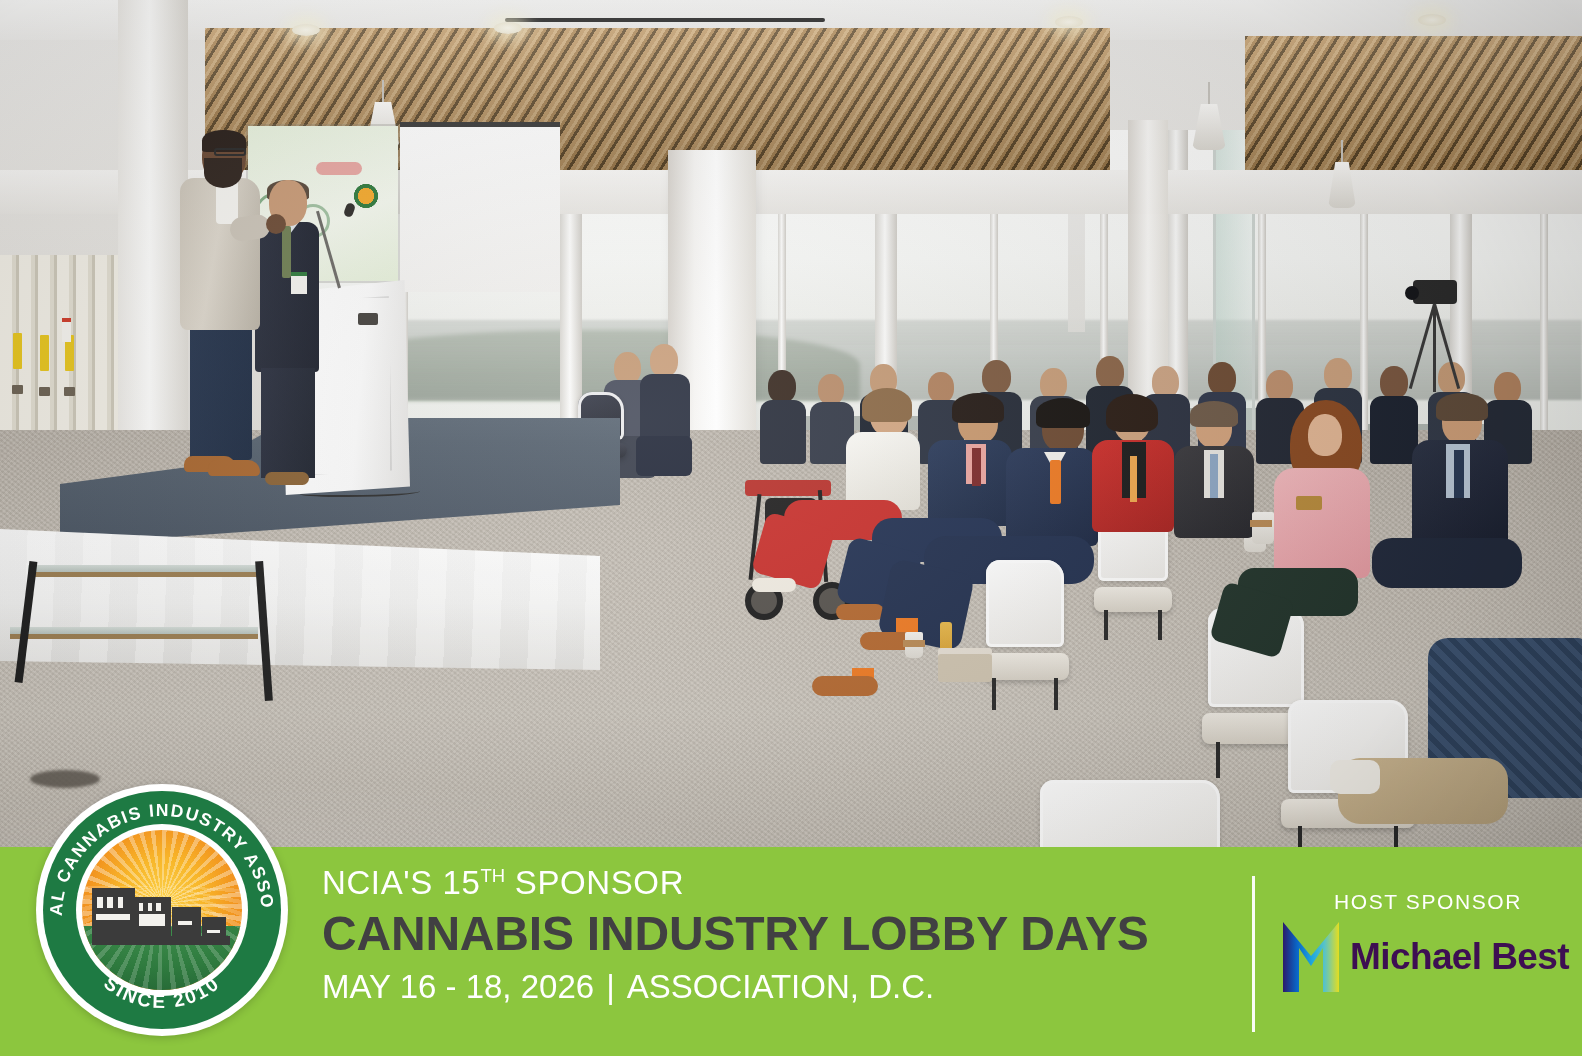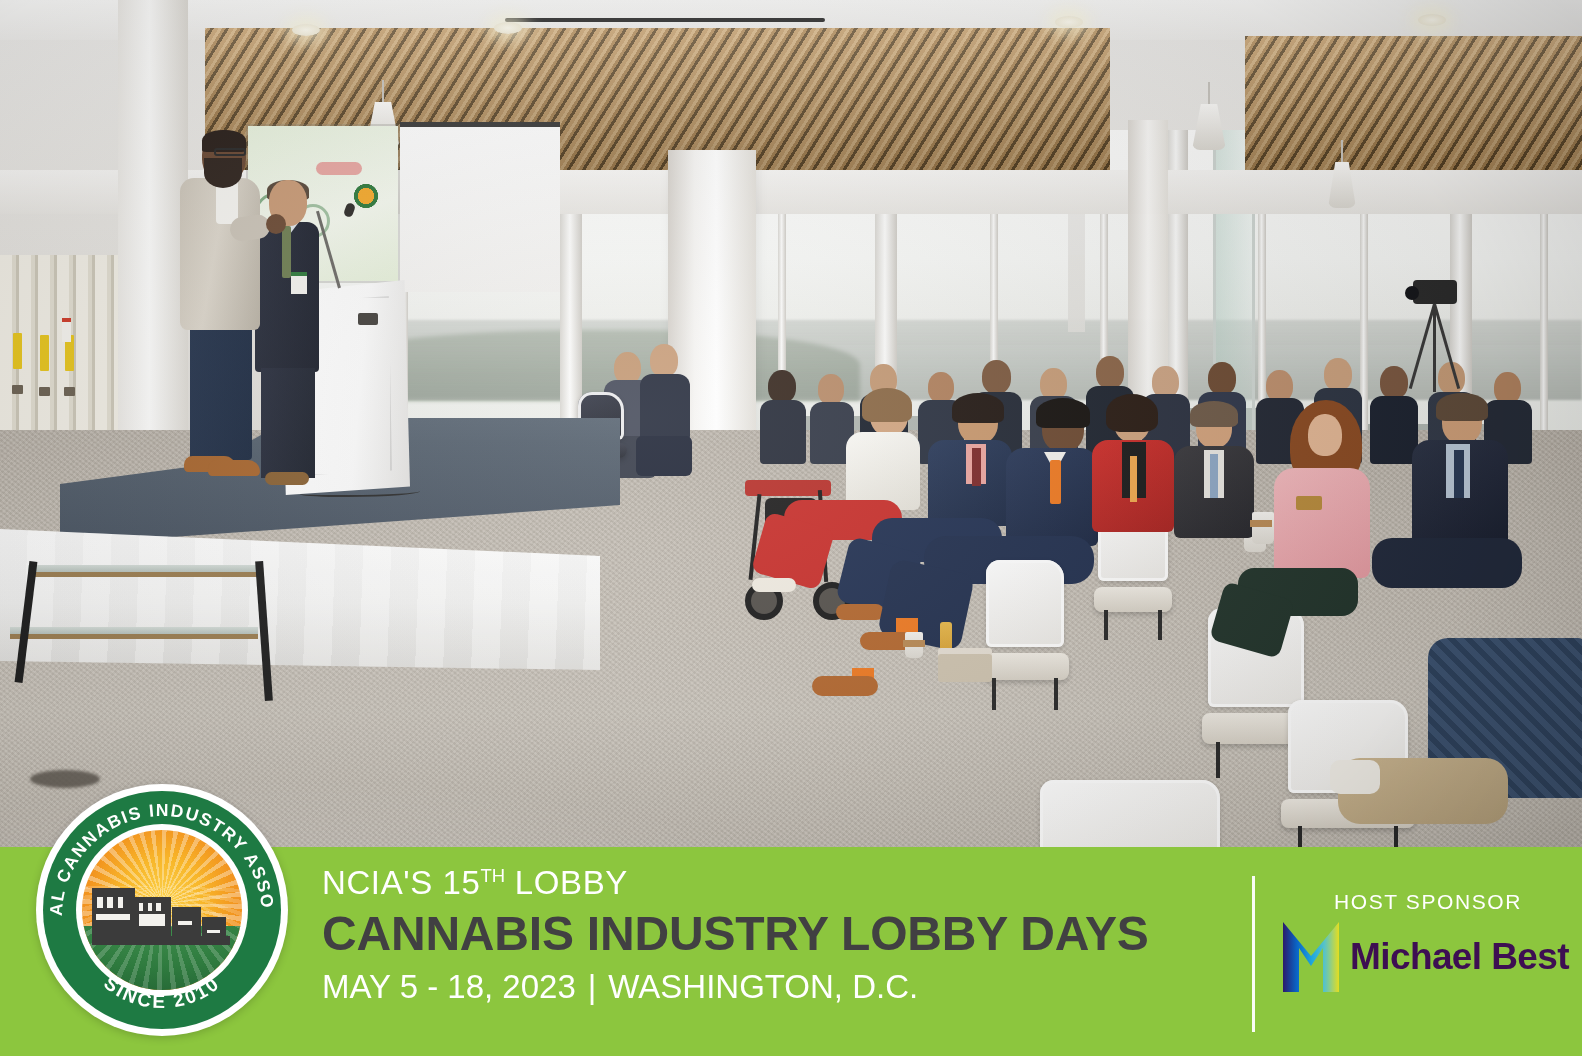--- a/index.html
+++ b/index.html
@@ -662,23 +662,23 @@
       <div class="shoe" style="left:6px;"></div>
       <div class="shoe" style="left:30px;top:330px;"></div>
     </div>
 
     <div class="grade"></div>
   </div>
 
   <div class="banner"></div>
 
   <div class="banner-text">
-    <div class="line-annual"><span>NCIA'S 15</span><sup>TH</sup><span> LOBBY</span></div>
+    <div class="line-annual"><span>NCIA'S 15</span><sup>TH</sup><span> SPONSOR</span></div>
     <div class="line-title">CANNABIS INDUSTRY LOBBY DAYS</div>
-    <div class="line-date"><span>MAY 5 - 18, 2023</span><span class="sep">|</span><span>WASHINGTON, D.C.</span></div>
+    <div class="line-date"><span>MAY 16 - 18, 2026</span><span class="sep">|</span><span>ASSOCIATION, D.C.</span></div>
   </div>
 
   <div class="divider"></div>
 
   <div class="sponsor">
     <div class="sponsor-label">HOST SPONSOR</div>
     <div class="mb-logo">
       <svg class="mb-mark" viewBox="0 0 56 70">
         <defs>
           <linearGradient id="mbg" x1="0" y1="0" x2="1" y2="0">

